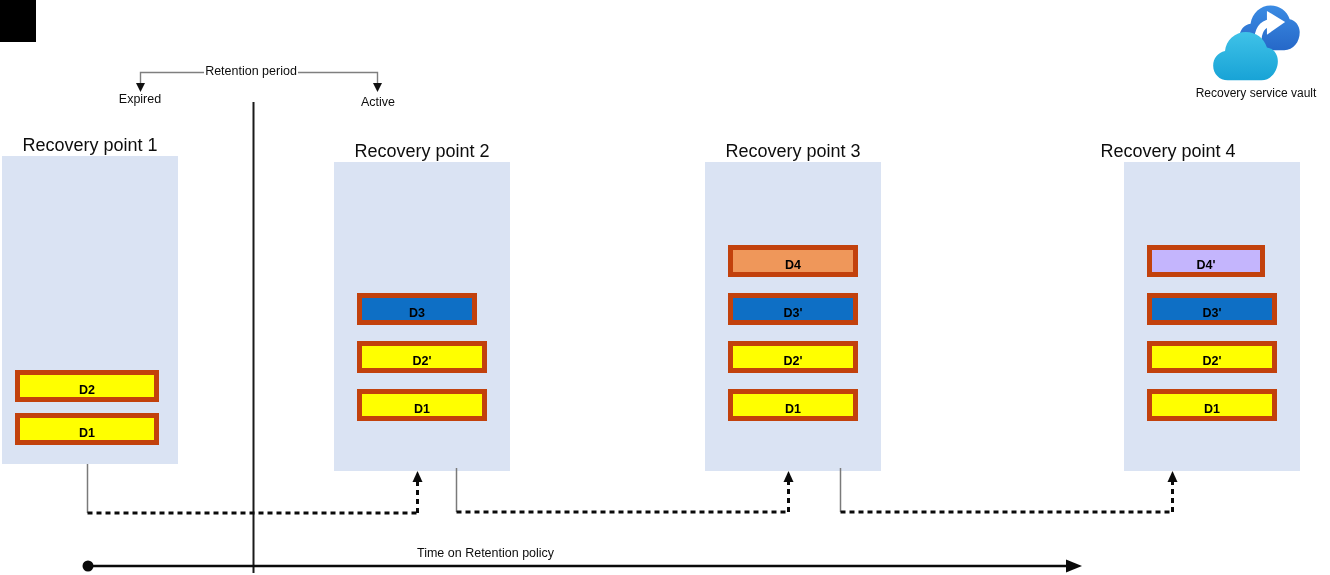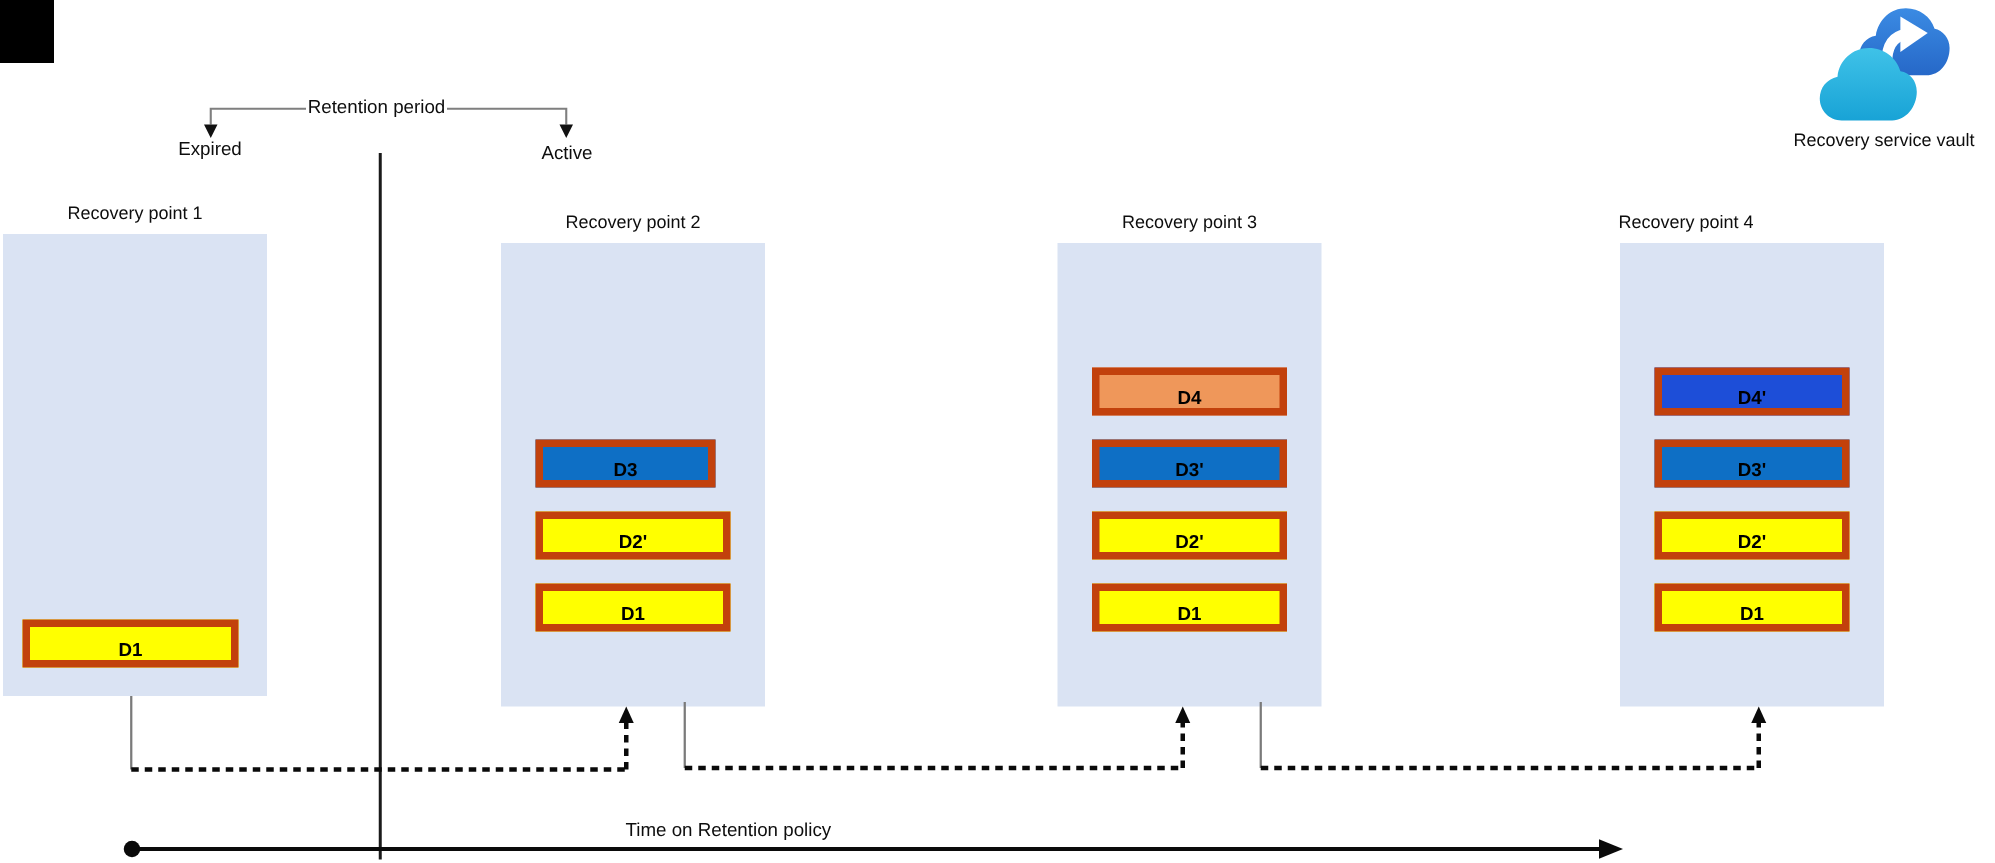--- a/index.html
+++ b/index.html
@@ -11,27 +11,27 @@
   .redaction { position:absolute; left:0; top:0; width:36px; height:42px; background:#000; }
   .lbl { position:absolute; font-size:12.5px; color:#0d0d0d; white-space:nowrap;text-align:center; }
   .lbl.center { text-align:center; }
   .retention-period { left:196px; top:64px; width:110px; }
   .expired  { left:112px; top:92px; width:56px; }
   .active   { left:352px; top:95px; width:52px; }
   .timeline-label { left:417px; top:546px; }
 
   .group { position:absolute; width:176px; }
   .group-title { position:absolute; top:-21px; left:0; width:100%; text-align:center;
-                 font-size:12px; color:#0d0d0d; white-space:nowrap; }
+                 font-size:18px; color:#0d0d0d; white-space:nowrap; }
   .group-box { position:relative; width:176px; height:309px; background:#dae3f3; }
   #g0 { left:2px;    top:156px; }
   #g0 .group-box { height:308px; }
   #g1 { left:334px;  top:162px; }
   #g2 { left:705px;  top:162px; }
-  #g3 { left:1036px; top:162px;padding-left:44px; }
+  #g3 { left:1080px; top:162px;padding-left:44px; }
 
   .chip { position:absolute; height:32px; border:5px solid #c2410c;
           font-weight:bold; font-size:12.5px; line-height:30px; text-align:center; color:#000; }
 
   .overlay { position:absolute; left:0; top:0; pointer-events:none; }
 
   .vault { position:absolute; left:1178px; top:1px; width:156px; text-align:center; }
   .vault svg { display:block; margin:0 auto; }
   .vault-label { font-size:12px; color:#0d0d0d; margin-top:3px; white-space:nowrap; }
 </style>
@@ -42,20 +42,21 @@
 
   <div class="redaction"></div>
 
   <div class="lbl center retention-period">Retention period</div>
   <div class="lbl center expired">Expired</div>
   <div class="lbl center active">Active</div>
 
   <div class="group" id="g0">
     <div class="group-title">Recovery point 1</div>
     <div class="group-box">
+        <div class="chip" style="left: 13px; width: 144px; top: 214px; background: rgb(255, 255, 0);">D2</div>
         <div class="chip" style="left: 13px; width: 144px; top: 257px; background: rgb(255, 255, 0);">D1</div>
       </div>
   </div>
   <div class="group" id="g1">
     <div class="group-title">Recovery point 2</div>
     <div class="group-box">
         <div class="chip" style="left: 23px; width: 120px; top: 131px; background: rgb(14, 111, 197);">D3</div>
         <div class="chip" style="left: 23px; width: 130px; top: 179px; background: rgb(255, 255, 0);">D2'</div>
         <div class="chip" style="left: 23px; width: 130px; top: 227px; background: rgb(255, 255, 0);">D1</div>
       </div>
@@ -65,21 +66,21 @@
     <div class="group-box">
         <div class="chip" style="left: 23px; width: 130px; top: 83px; background: rgb(239, 151, 90);">D4</div>
         <div class="chip" style="left: 23px; width: 130px; top: 131px; background: rgb(14, 111, 197);">D3'</div>
         <div class="chip" style="left: 23px; width: 130px; top: 179px; background: rgb(255, 255, 0);">D2'</div>
         <div class="chip" style="left: 23px; width: 130px; top: 227px; background: rgb(255, 255, 0);">D1</div>
       </div>
   </div>
   <div class="group" id="g3">
     <div class="group-title">Recovery point 4</div>
     <div class="group-box">
-        <div class="chip" style="left: 23px; width: 130px; top: 83px; background: #1d4ed8;">D4'</div>
+        <div class="chip" style="left: 23px; width: 118px; top: 83px; background: #c4b5fd;">D4'</div>
         <div class="chip" style="left: 23px; width: 130px; top: 131px; background: rgb(14, 111, 197);">D3'</div>
         <div class="chip" style="left: 23px; width: 130px; top: 179px; background: rgb(255, 255, 0);">D2'</div>
         <div class="chip" style="left: 23px; width: 130px; top: 227px; background: rgb(255, 255, 0);">D1</div>
       </div>
   </div>
 
   <svg class="overlay" width="1330" height="575" viewBox="0 0 1330 575">
 
     <path d="M204,72.5 H140.5 V83" fill="none" stroke="#7f7f7f" stroke-width="1.4"></path>
     <polygon points="136,83 145,83 140.5,92" fill="#111"></polygon>

